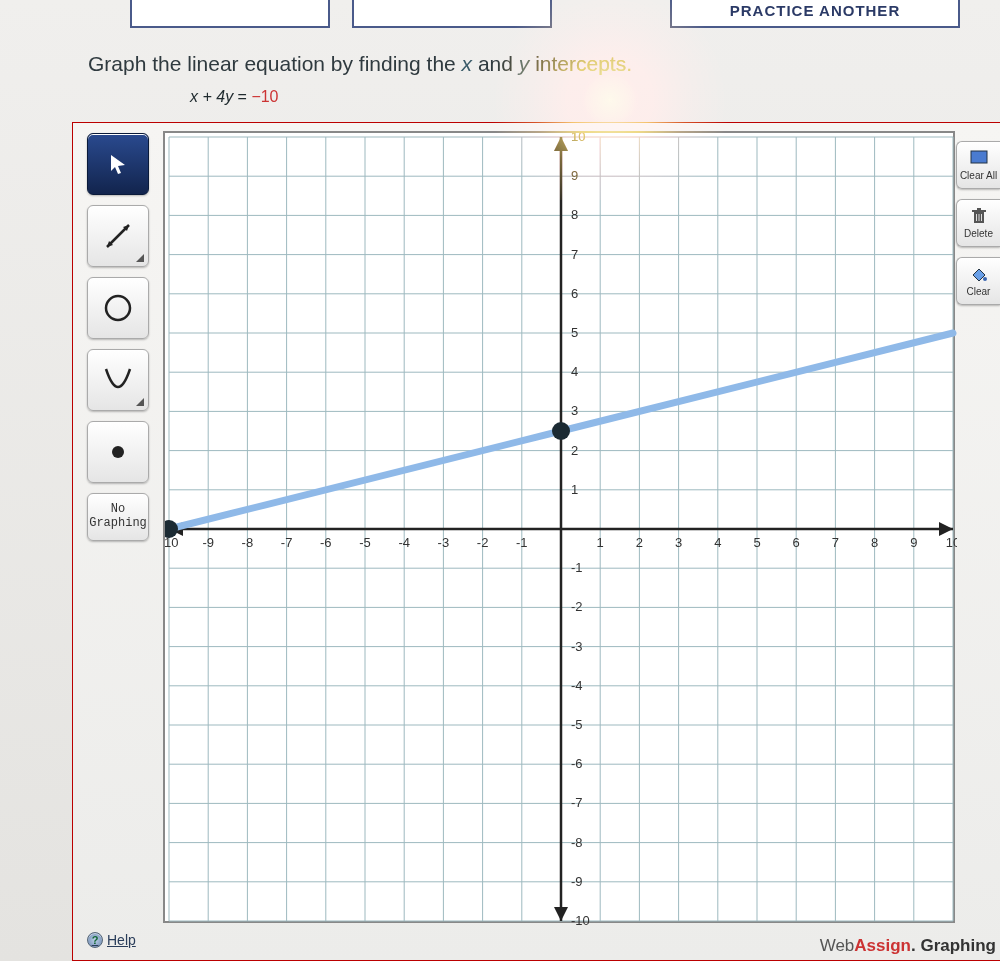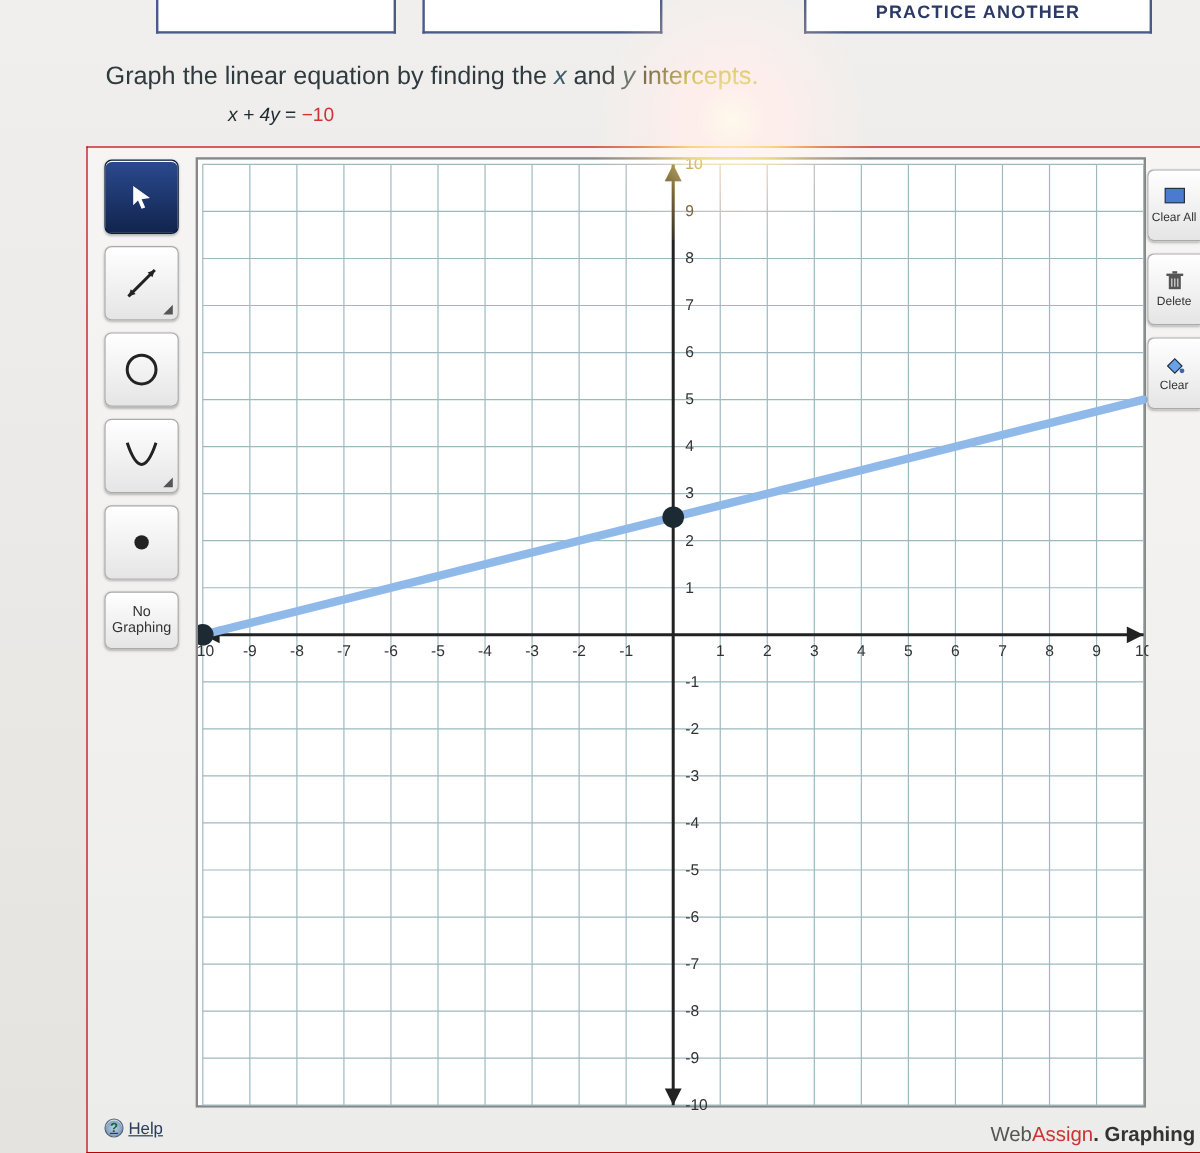--- a/index.html
+++ b/index.html
@@ -82,20 +82,21 @@
   .nosol {
     width: 62px; height: 48px;
     border: 1px solid #aaa;
     border-radius: 6px;
     background: linear-gradient(#fff,#e5e5e5);
     box-shadow: inset 0 1px 0 #fff, 0 1px 2px rgba(0,0,0,.25);
     font-size: 12px; text-align:center;
     display:flex; align-items:center; justify-content:center;
     color:#333; line-height:1.15;
     cursor:pointer;
+    font-family:Liberation Mono, monospace;
   }
   .help {
     position:absolute; left: 14px; bottom: 12px;
     font-size: 14px; color:#2a3d5a; text-decoration: underline;
     display:flex; align-items:center; gap:4px;
     cursor:pointer;
   }
   .help .qicon{
     width:16px;height:16px;border-radius:50%;
     background: radial-gradient(#bcd0e8,#6a86ae);
@@ -110,36 +111,36 @@
     width: 792px; height: 792px;
     background:#fff;
     border:2px solid #888;
   }
   .right-tools {
     position:absolute; right:0; top: 18px;
     width: 44px;
     display:flex;flex-direction:column;gap:10px;
   }
   .rt {
-    height:60px;
+    height:48px;
     border:1px solid #aaa;border-right:none;
     border-radius:6px 0 0 6px;
     background:linear-gradient(#fff,#e5e5e5);
     box-shadow: inset 0 1px 0 #fff, 0 1px 2px rgba(0,0,0,.25);
     display:flex;flex-direction:column;align-items:center;justify-content:center;
     font-size:10px;color:#333;gap:3px;
     cursor:pointer;
   }
   .rt svg{width:20px;height:18px;}
   .brand {
     position:absolute; right:4px; bottom:4px;
     font-size:17px; color:#333; font-weight:bold;
   }
   .brand .wb1{color:#555;font-weight:normal}
-  .brand .wb2{color:#c33;font-weight:normal}
+  .brand .wb2{color:#c33;font-weight:bold}
   .glare {
     position:absolute;
     left: 470px; top: 0px;
     width: 280px; height: 200px;
     pointer-events:none;
     background: radial-gradient(circle at 50% 50%,
       rgba(255,250,220,0.95) 0%,
       rgba(255,230,130,0.85) 25%,
       rgba(255,210,100,0.4) 45%,
       rgba(255,210,100,0) 70%);

